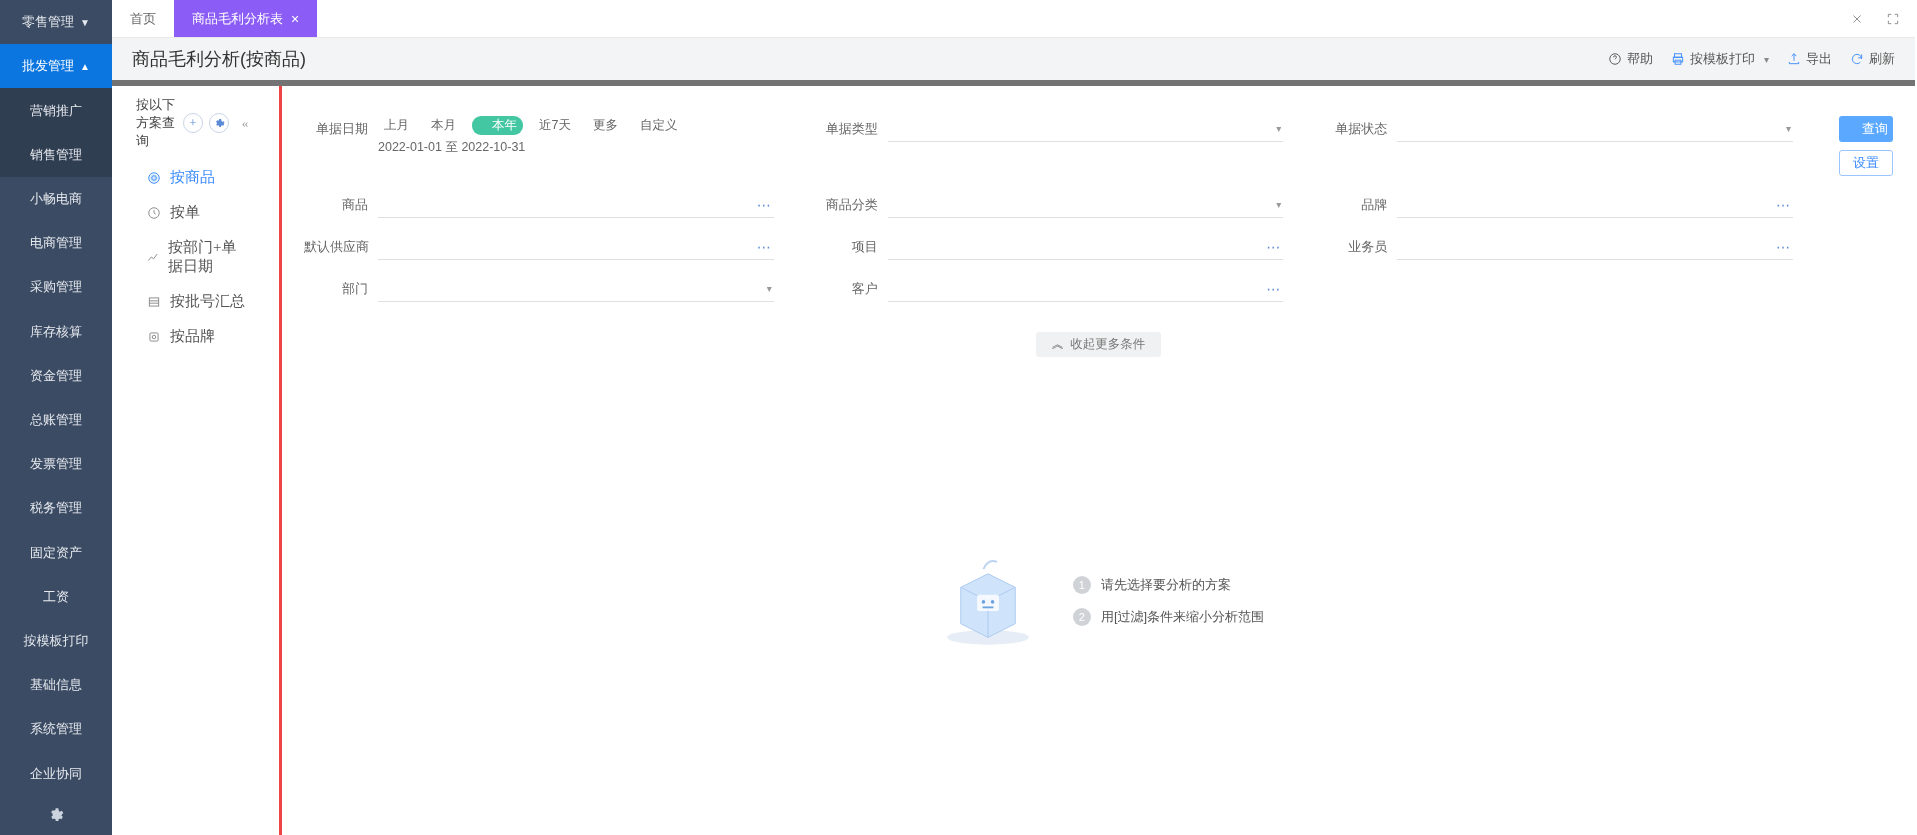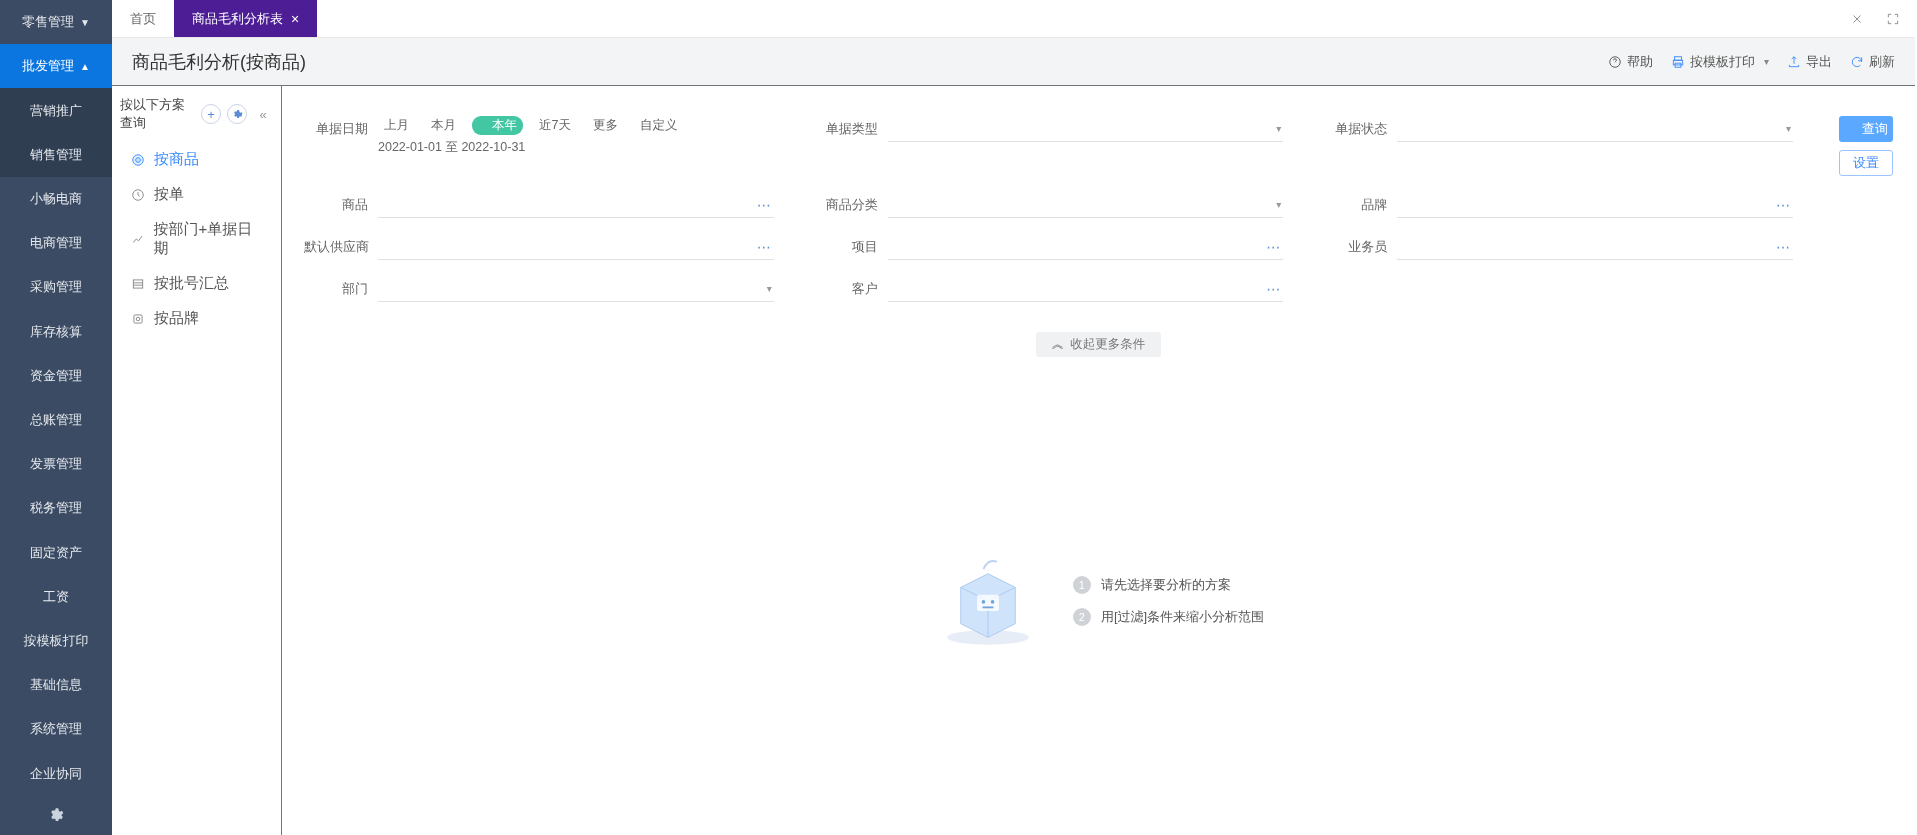--- a/index.html
+++ b/index.html
@@ -14,38 +14,38 @@
 .nav-item .chev { font-size: 10px; }
 .sidebar-footer { margin-top: auto; height: 40px; display: flex; align-items: center; justify-content: center; }
 .gear-svg { width: 16px; height: 16px; fill: #cbd3de; }
 
 
 .main { flex: 1; display: flex; flex-direction: column; background: #fff; min-width: 0; }
 
 
 .tabbar { height: 38px; display: flex; align-items: stretch; border-bottom: 1px solid #e8e8e8; }
 .tab { padding: 0 18px; display: flex; align-items: center; gap: 8px; color: #666; cursor: pointer; font-size: 13px; }
-.tab.active { background: #4c1d95; color: #fff; justify-content: flex-end; }
+.tab.active { background: #8b5cf6; color: #fff; justify-content: flex-end; }
 .tab .close { font-size: 14px; line-height: 1; }
 .tabbar-right { margin-left: auto; display: flex; align-items: center; padding-right: 8px; gap: 8px; }
 .icon-btn { width: 28px; height: 28px; display: flex; align-items: center; justify-content: center; color: #888; cursor: pointer; border-radius: 3px; }
 
 
-.header { height: 48px; background: #f3f4f5; display: flex; align-items: center; padding: 0 20px; border-bottom: 1px solid #737373; }
+.header { height: 48px; background: #f3f4f5; display: flex; align-items: center; padding: 0 20px; border-bottom: 6px solid #737373; }
 .page-title { font-size: 18px; color: #333; font-weight: 400; }
 .header-actions { margin-left: auto; display: flex; align-items: center; gap: 18px; color: #555; font-size: 13px; }
 .hact { display: flex; align-items: center; gap: 5px; cursor: pointer; }
 .hact .mini-ic { width: 14px; height: 14px; }
 .chev-sm { font-size: 10px; color: #888; margin-left: 4px; }
 
 
 .body { flex: 1; display: flex; min-height: 0; }
 
 
-.scheme { width: 170px; border-right: 1px solid #ef4444; background: #fff; padding: 10px 8px; }
+.scheme { width: 170px; border-right: 3px solid #ef4444; background: #fff; padding: 10px 24px; font-family: Liberation Serif, serif; }
 .scheme-head { display: flex; align-items: center; gap: 6px; margin-bottom: 12px; }
 .scheme-title { font-size: 13px; color: #444; flex: 1; }
 .circ-btn { width: 20px; height: 20px; border: 1px solid #c8d4e6; border-radius: 50%; display: flex; align-items: center; justify-content: center; color: #5b8bd6; font-size: 13px; cursor: pointer; }
 .collapse-chev { width: 20px; height: 20px; display: flex; align-items: center; justify-content: center; color: #999; cursor: pointer; font-size: 13px; }
 .scheme-list { display: flex; flex-direction: column; gap: 4px; }
 .scheme-item { display: flex; align-items: center; gap: 8px; padding: 6px 10px; border-radius: 3px; cursor: pointer; color: #555; font-size: 15px; }
 .scheme-item.active { color: #3a8bff; }
 .scheme-ic { width: 16px; height: 16px; display: flex; align-items: center; justify-content: center; }
 .scheme-ic svg { width: 14px; height: 14px; }
 .scheme-item.active .scheme-ic svg { stroke: #3a8bff; fill: #3a8bff22; }

